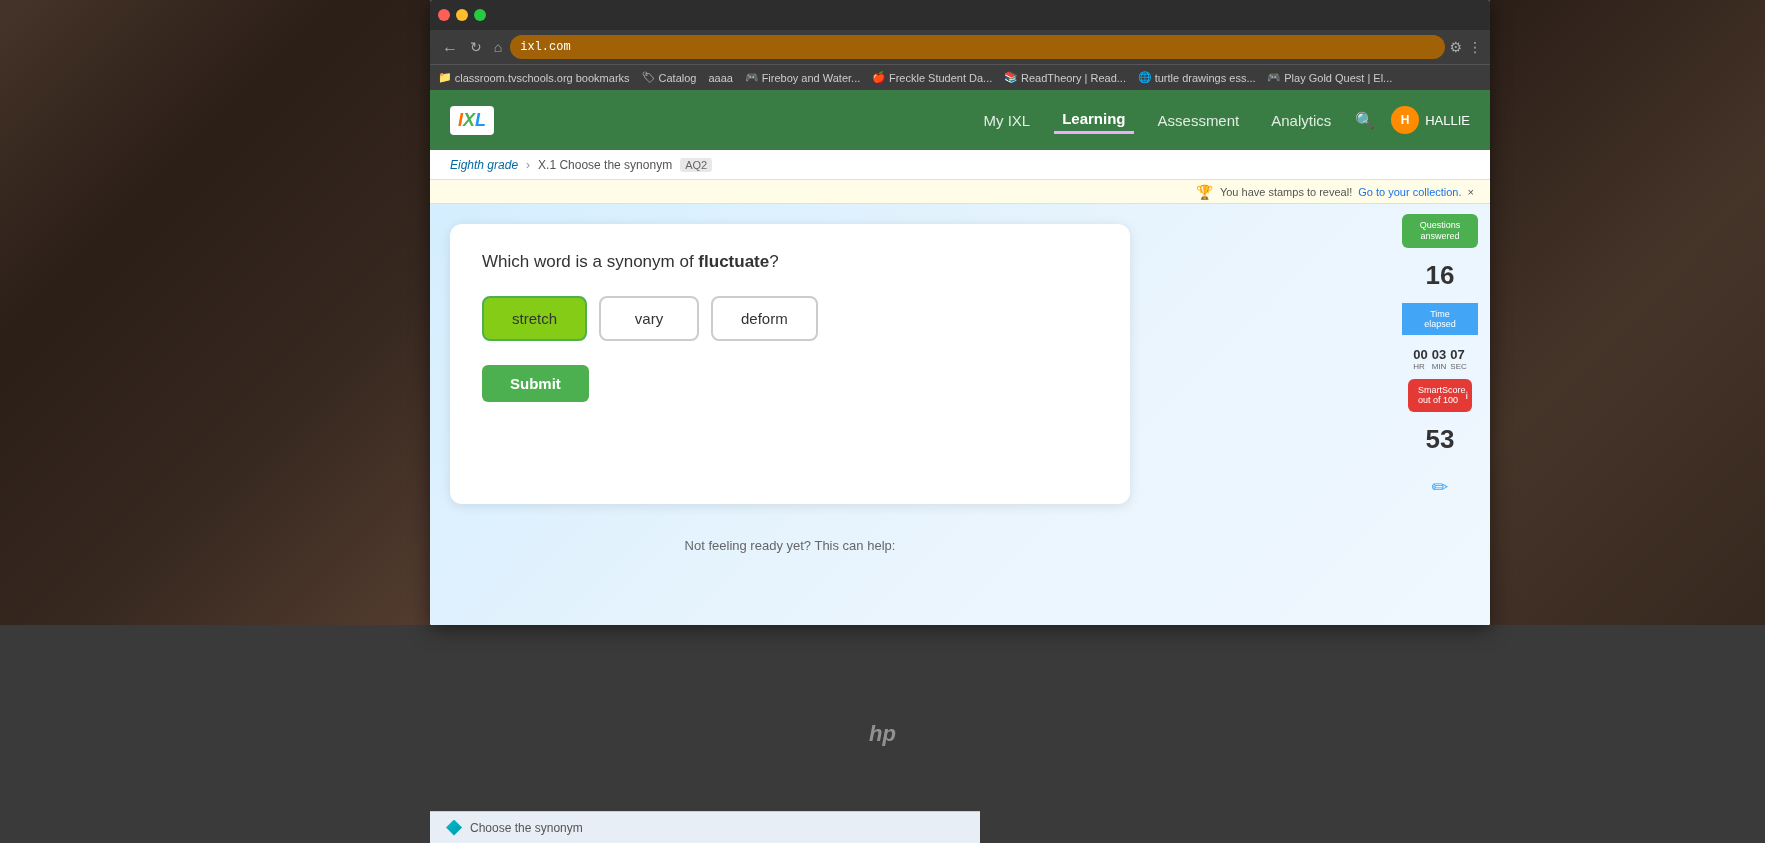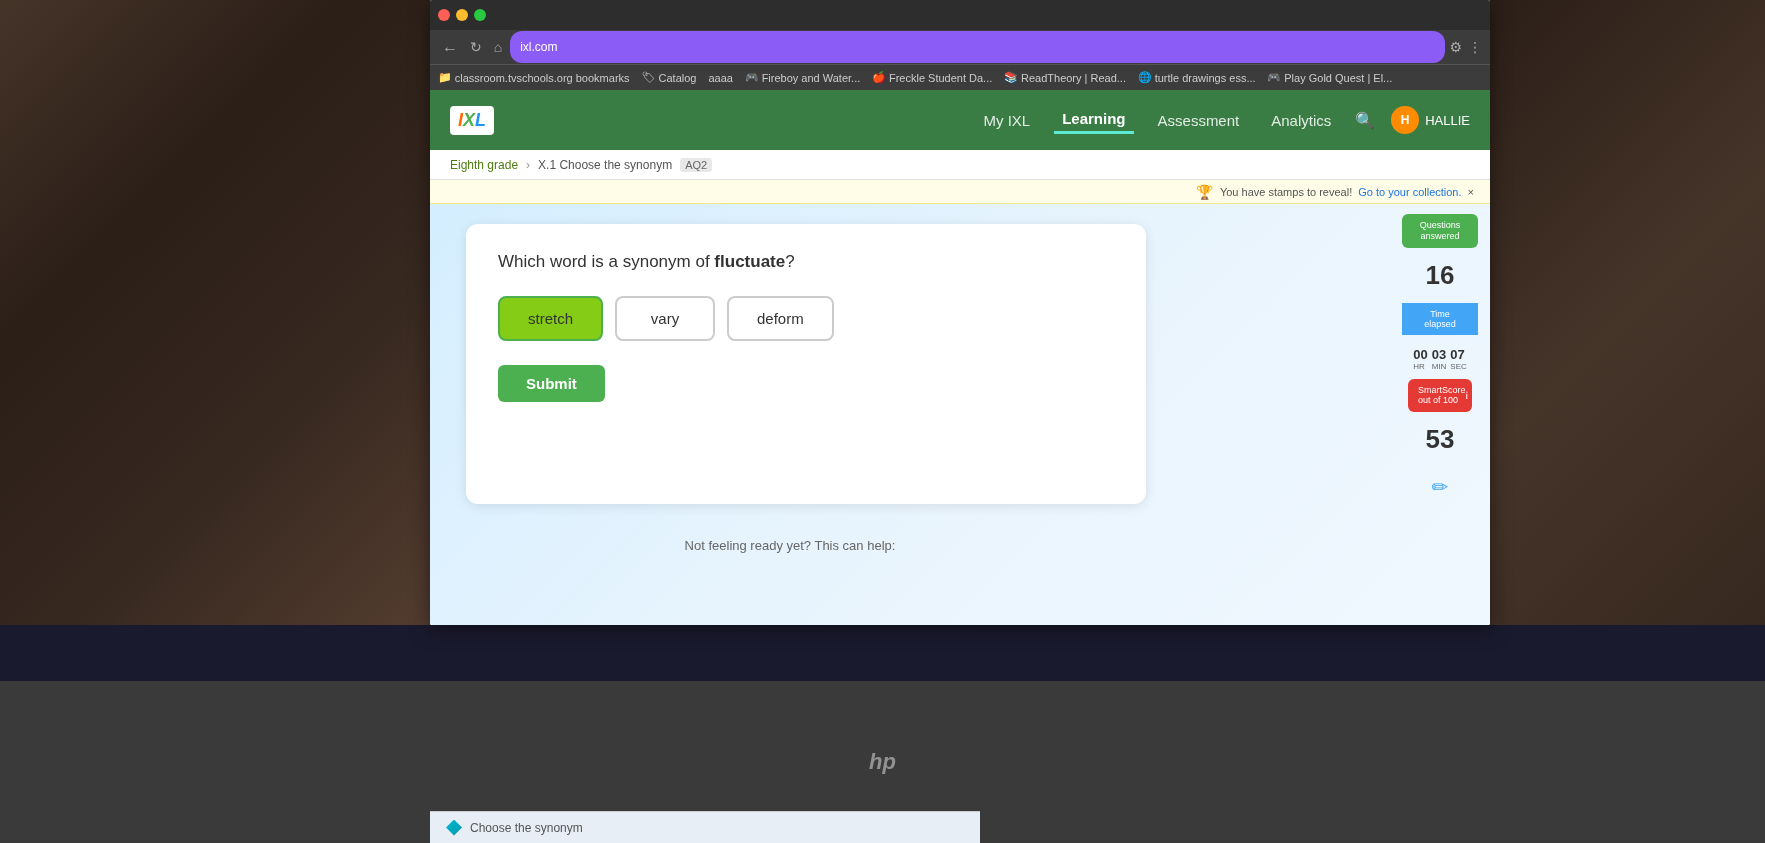--- a/index.html
+++ b/index.html
@@ -70,28 +70,29 @@
     .browser-home-btn {
       color: #aaa;
       font-size: 14px;
       cursor: pointer;
       padding: 4px;
       background: none;
       border: none;
     }
     .address-bar {
       flex: 1;
-      background: #8b5cf6;
+      background: #a16207;
       border-radius: 12px;
-      height: 32px;
+      height: 24px;
       display: flex;
       align-items: center;
       padding: 0 10px;
       color: #fff;
       font-size: 12px;
+      font-family: Liberation Mono, monospace;
     }
     .browser-actions {
       display: flex;
       gap: 6px;
       color: #aaa;
       font-size: 14px;
     }
 
     
     .bookmarks-bar {
@@ -153,21 +154,21 @@
     .nav-item {
       color: rgba(255,255,255,0.85);
       font-size: 15px;
       cursor: pointer;
       text-decoration: none;
       padding: 4px 8px;
     }
     .nav-item.active {
       color: #fff;
       font-weight: bold;
-      border-bottom: 3px solid #5eead4;
+      border-bottom: 3px solid #f0abfc;
       text-align: center;
     }
     .nav-search {
       color: #fff;
       font-size: 16px;
       cursor: pointer;
     }
     .nav-user {
       display: flex;
       align-items: center;
@@ -194,23 +195,24 @@
       height: 30px;
       display: flex;
       align-items: center;
       padding: 0 20px;
       gap: 8px;
       font-size: 12px;
       color: #555;
       border-bottom: 1px solid #e0e0e0;
     }
     .breadcrumb-link {
-      color: #4d7c0f;
+      color: #0369a1;
       cursor: pointer;
       text-decoration: none;
+      font-style: italic;
     }
     .breadcrumb-sep { color: #999; }
     .breadcrumb-current { color: #555; }
     .breadcrumb-code {
       background: #e8e8e8;
       padding: 1px 5px;
       border-radius: 3px;
       font-size: 11px;
       color: #666;
     }
@@ -247,21 +249,20 @@
       align-items: flex-start;
     }
 
     .question-card {
       background: #fff;
       border-radius: 12px;
       padding: 28px 32px;
       width: 680px;
       box-shadow: 0 2px 12px rgba(0,0,0,0.1);
       min-height: 280px;
-      margin-left: 16px;
     }
 
     .question-text {
       font-size: 17px;
       color: #333;
       margin-bottom: 24px;
     }
     .question-text strong {
       font-weight: bold;
     }
@@ -432,21 +433,21 @@
       margin-top: 8px;
       cursor: pointer;
     }
 
     
     .laptop-bottom {
       position: absolute;
       bottom: 0;
       left: 0;
       width: 100%;
-      height: 162px;
+      height: 218px;
       background: #3a3a3a;
       display: flex;
       align-items: center;
       justify-content: center;
     }
     .hp-logo {
       color: #ccc;
       font-size: 22px;
       font-style: italic;
       font-weight: bold;

